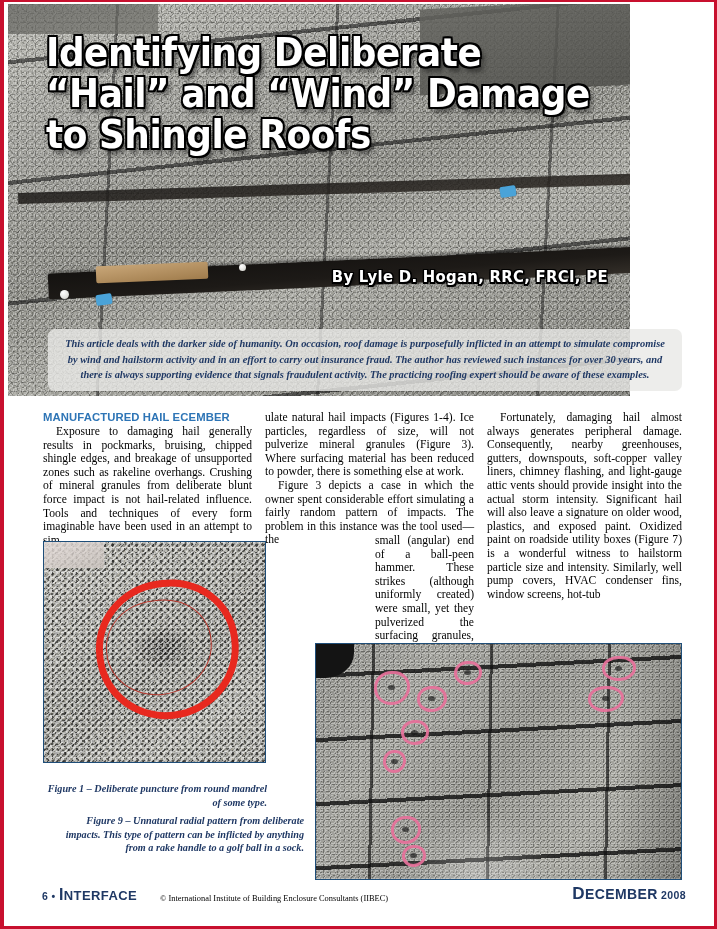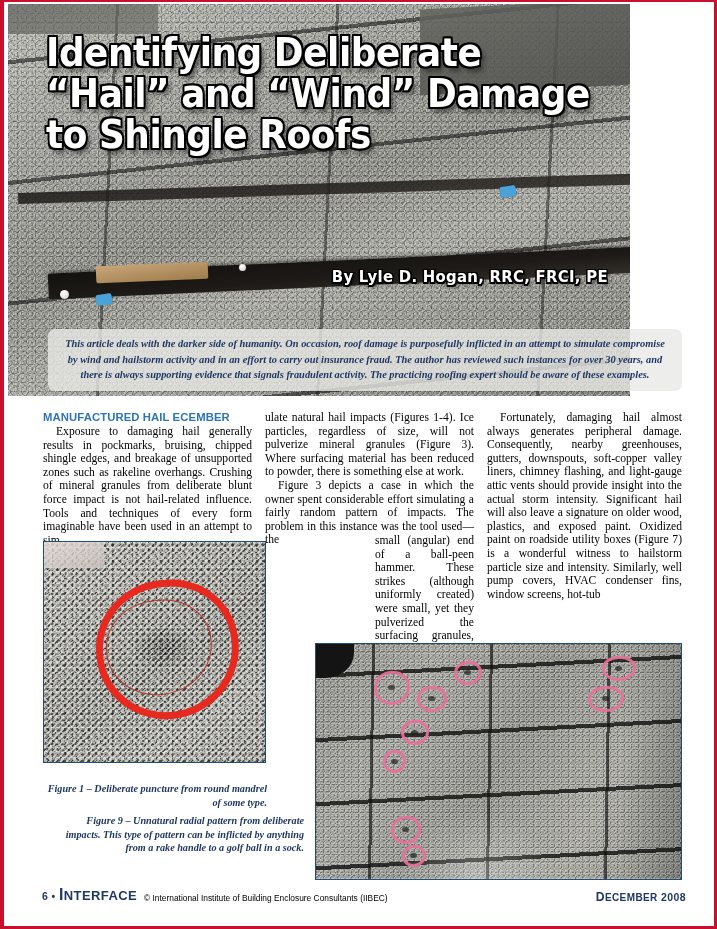--- a/index.html
+++ b/index.html
@@ -291,34 +291,34 @@
   .footer-left {
     position: absolute; left: 38px; bottom: 22px;
     font-family: "Liberation Sans", sans-serif;
     font-weight: 700;
     font-size: 10.5px;
     color: #1f3864;
     letter-spacing: .4px;
   }
   .footer-left .sc { font-size: 13px; }
   .footer-center {
-    position: absolute; left: 140px; bottom: 23px;
-    font-family: Liberation Sans, sans-serif;
+    position: absolute; left: 156px; bottom: 23px;
+    font-family: Liberation Serif, serif;
     font-size: 8.4px;
     color: #000;
   }
   .footer-right {
     position: absolute; right: 28px; bottom: 22px;
     font-family: "Liberation Sans", sans-serif;
     font-weight: 700;
     font-size: 10.5px;
     color: #1f3864;
     letter-spacing: .4px;
   }
-  .footer-right .sc { font-size: 10px; }
+  .footer-right .sc { font-size: 14px; }
 </style>
 </head>
 <body>
 
 <div class="page">
 
   <div class="hero">
     <div class="hero-photo"></div>
     <div class="hero-dark-a"></div>
     <div class="hero-dark-b"></div>

